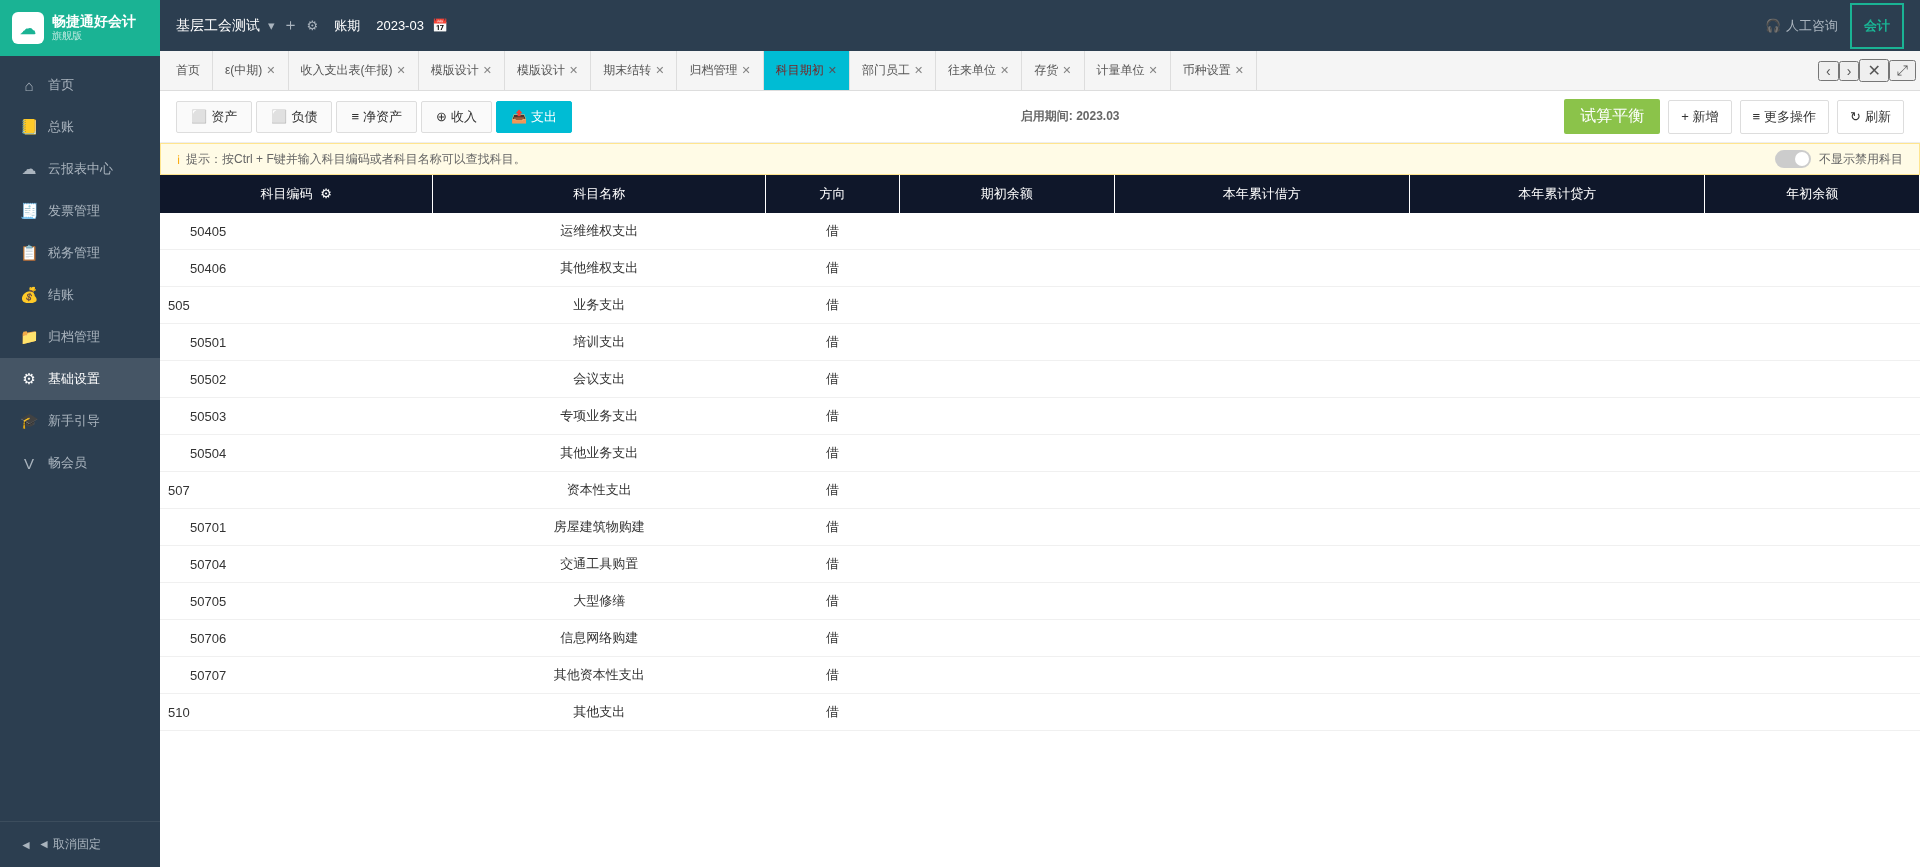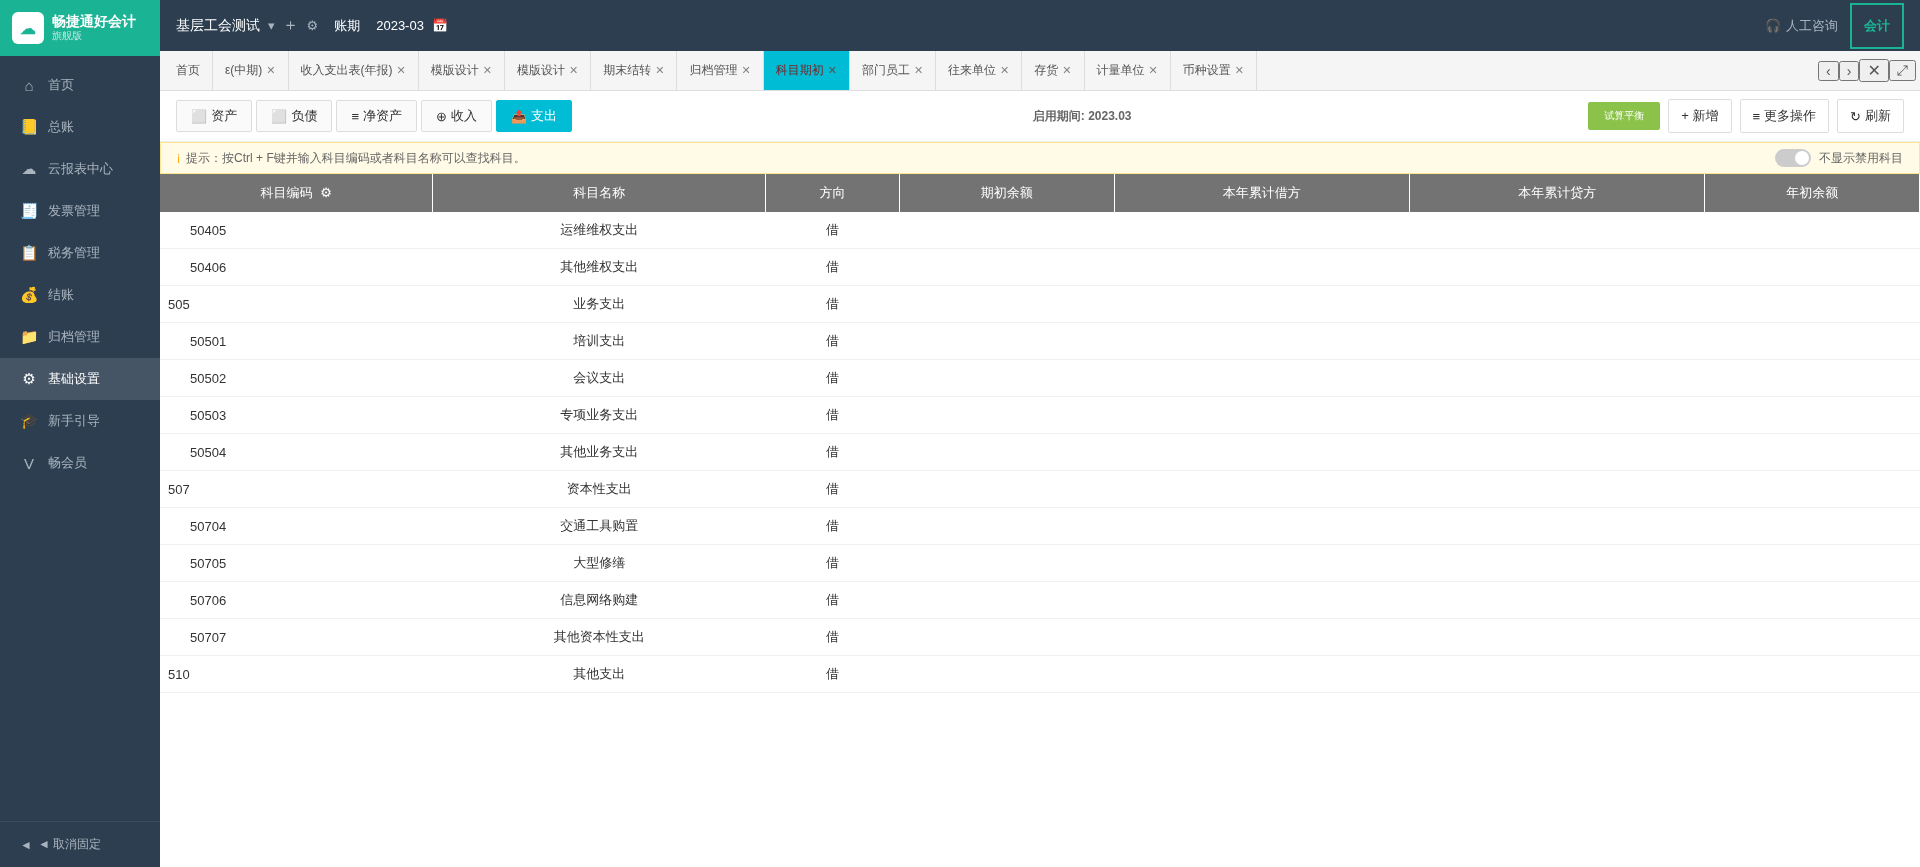--- a/index.html
+++ b/index.html
@@ -131,21 +131,21 @@
     }
     .subtab.active { background: #00bcd4; color: white; border-color: #00bcd4; }
     .subtab-icon { font-size: 13px; }
     .subtab-period { margin-left: auto; font-size: 12px; color: #666; font-weight: bold; }
     .subtab-right { margin-left: auto; display: flex; align-items: center; gap: 8px; }
     .btn-calc {
       background: #8bc34a;
       color: white;
       border: none;
       padding: 7px 16px;
-      font-size: 10px;
+      font-size: 16px;
       cursor: pointer;
       border-radius: 2px;
     }
     .btn-add {
       background: white;
       color: #333;
       border: 1px solid #ddd;
       padding: 7px 12px;
       font-size: 13px;
       cursor: pointer;
@@ -198,21 +198,21 @@
       background: white;
       border-radius: 50%;
       position: absolute;
       top: 2px; right: 2px;
     }
 
     
     .table-container { flex: 1; overflow-y: auto; overflow-x: hidden; position: relative; }
     table { width: 100%; border-collapse: collapse; }
     thead tr th {
-      background: #737373;
+      background: #0f172a;
       color: white;
       padding: 10px 8px;
       text-align: center;
       font-size: 13px;
       font-weight: normal;
       position: sticky; top: 0; z-index: 2;
       border-right: 1px solid rgba(255,255,255,0.2);
     }
     tbody tr { border-bottom: 1px solid #f0f0f0; }
     tbody tr td {
@@ -501,20 +501,29 @@
             <tr>
               <td class="no-indent">507</td>
               <td style="text-align: center;">资本性支出</td>
               <td>借</td>
               <td></td>
               <td></td>
               <td></td>
               <td></td>
             </tr>
             <tr>
+              <td class="indent-1">50701</td>
+              <td style="text-align: center;">房屋建筑物购建</td>
+              <td>借</td>
+              <td></td>
+              <td></td>
+              <td></td>
+              <td></td>
+            </tr>
+            <tr>
               <td class="indent-1">50704</td>
               <td style="text-align: center;">交通工具购置</td>
               <td>借</td>
               <td></td>
               <td></td>
               <td></td>
               <td></td>
             </tr>
             <tr>
               <td class="indent-1">50705</td>

